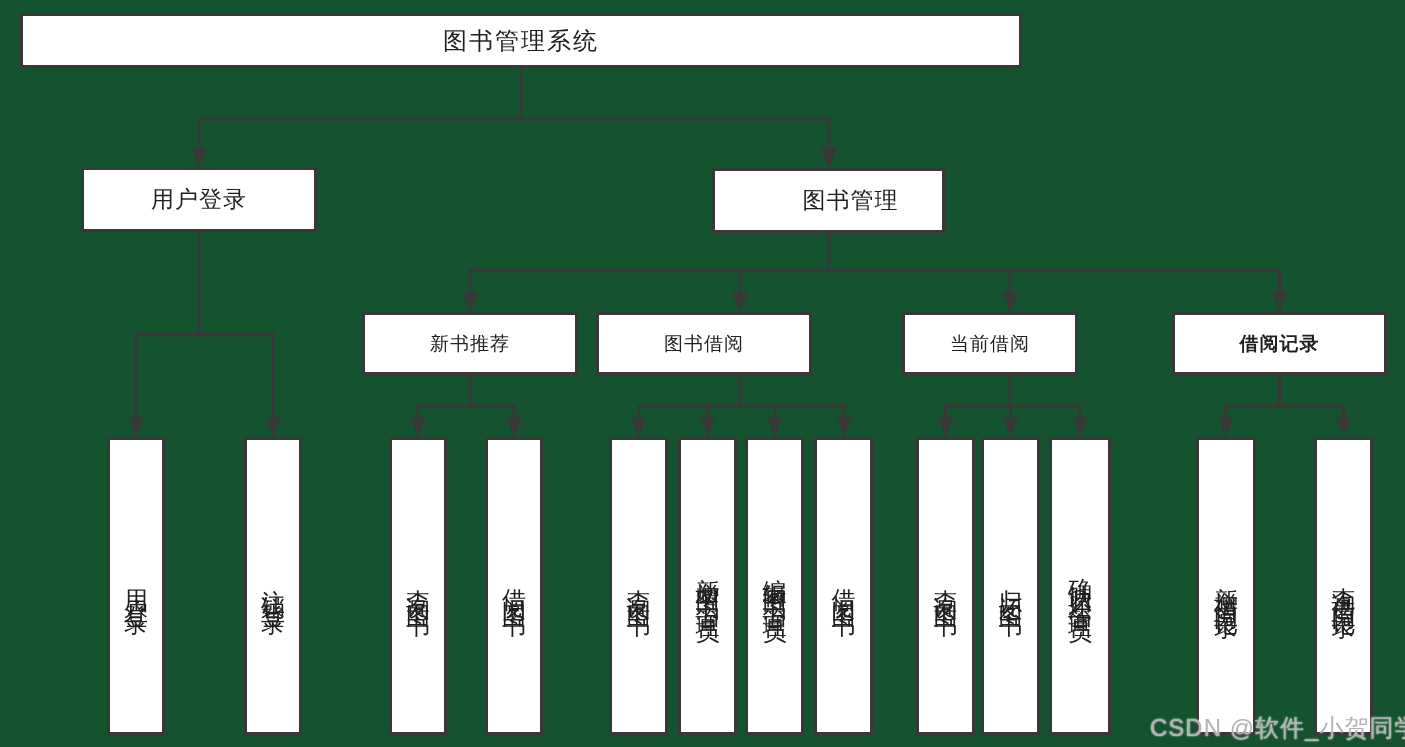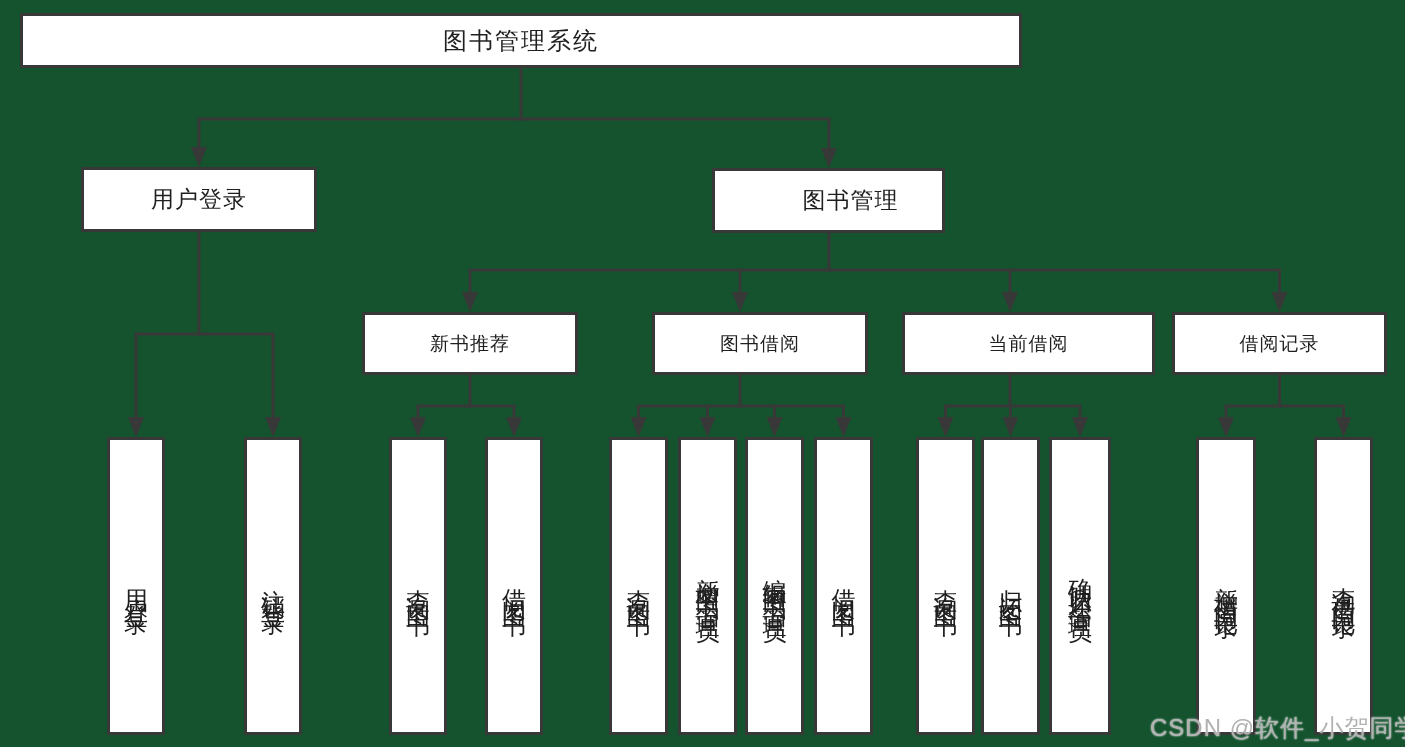--- a/index.html
+++ b/index.html
@@ -12,23 +12,23 @@
     position:absolute; box-sizing:border-box; background:#ffffff;
     border:3px solid #383838; color:#1f1f1f;
     display:flex; align-items:center; justify-content:center;
     text-align:center; line-height:1;
   }
   .node.root  { left:20px;   top:13px;  width:1002px; height:55px; font-size:24px; letter-spacing:2px; }
   .node.lvl2a { left:81px;   top:167px; width:236px;  height:65px; font-size:23px; letter-spacing:1px; }
   .node.lvl2b { left:712px;  top:168px; width:233px;  height:65px; font-size:23px; letter-spacing:1px;padding-left:44px; }
   .node.lvl3  { top:312px; height:63px; font-size:19px; letter-spacing:1px; }
   .node.l3a { left:362px;  width:216px; }
-  .node.l3b { left:652px;  width:216px; }
-  .node.l3c { left:902px;  width:253px;text-align:right; }
-  .node.l3d { left:1172px; width:215px; }
+  .node.l3b { left:596px;  width:216px; }
+  .node.l3c { left:902px;  width:176px;text-align:right; }
+  .node.l3d { left:1172px; width:215px;font-weight:bold; }
   .node.leaf {
     top:437px; height:298px; width:58px;
     writing-mode:vertical-rl; text-orientation:mixed;
     font-size:24px; letter-spacing:8px; line-height:1;
   }
   .lf1  { left:107px;  }
   .lf2  { left:244px;  }
   .lf3  { left:389px;  }
   .lf4  { left:485px;  }
   .lf5  { left:609px;  width:59px !important; }

